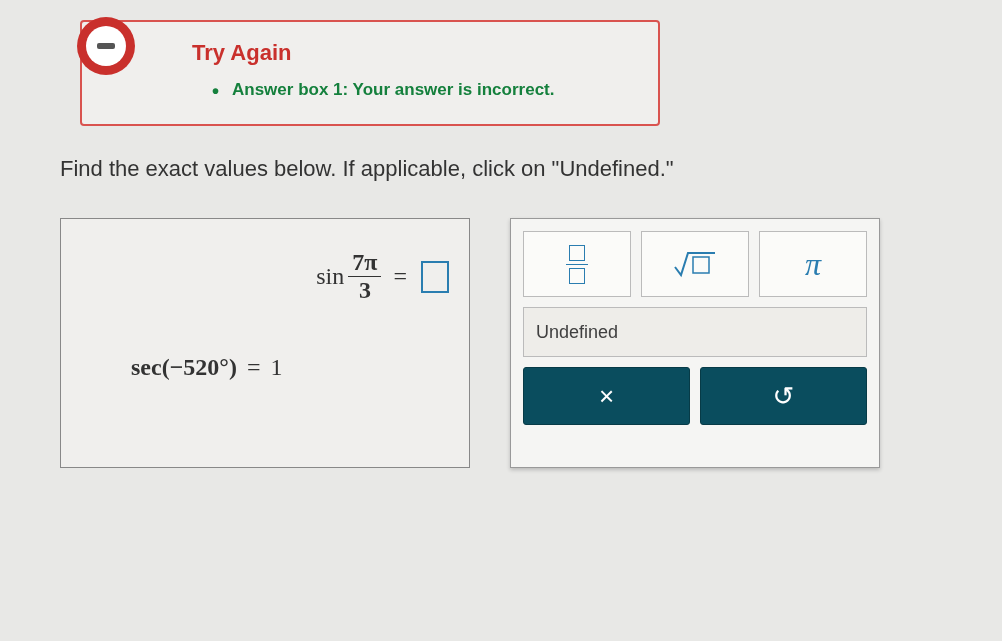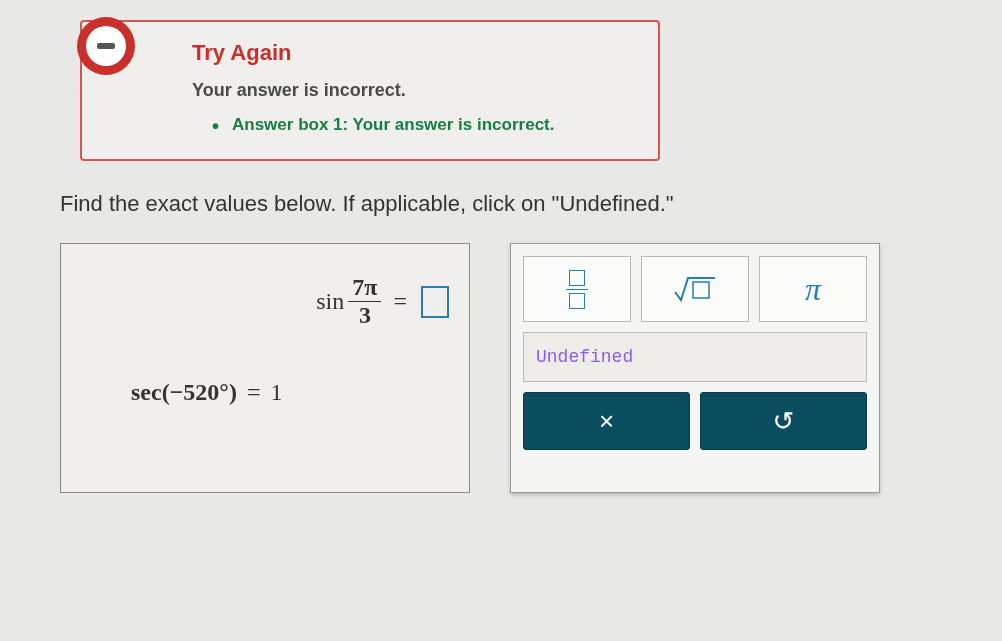--- a/index.html
+++ b/index.html
@@ -70,21 +70,21 @@
     .feedback-detail::before {
       content: "•";
       position: absolute;
       left: 20px;
       top: 0;
       font-size: 20px;
     }
     .question-text {
       font-size: 22px;
       color: #333;
-      margin-bottom: 26px;
+      margin-bottom: 36px;
       font-weight: 500;
     }
     .work-area {
       display: flex;
       gap: 40px;
       align-items: stretch;
     }
     .equation-box {
       border: 1px solid #888;
       background: #f0efed;
@@ -148,22 +148,22 @@
       justify-content: center;
       font-family: 'Times New Roman', serif;
       font-size: 28px;
       color: #2a7db0;
       cursor: pointer;
     }
     .key-undefined {
       height: 50px;
       background: #eeede9;
       font-size: 18px;
-      color: #8b5cf6;
-      font-family: Liberation Mono, monospace;
+      color: #404040;
+      font-family: Liberation Sans, sans-serif;
       justify-content: flex-start;
       padding-left: 12px;
       flex: 1;
       border: 1px solid #bbb;
       display: flex;
       align-items: center;
       cursor: pointer;
     }
     .keypad-actions {
       display: flex;
@@ -195,21 +195,20 @@
 </head>
 <body>
 
 <div class="feedback-box">
   <div class="feedback-icon">
     <div class="feedback-icon-inner">
         <div class="feedback-icon-bar"></div>
       </div>
   </div>
   <div class="feedback-title">Try Again</div>
-  <div class="feedback-sub">Your answer is incorrect.</div>
   <div class="feedback-detail">Answer box 1: Your answer is incorrect.</div>
 </div>
 
 <div class="question-text">Find the exact values below. If applicable, click on "Undefined."</div>
 
 <div class="work-area">
 
   <div class="equation-box">
     <div class="eq-row">
       <span>sin</span>

